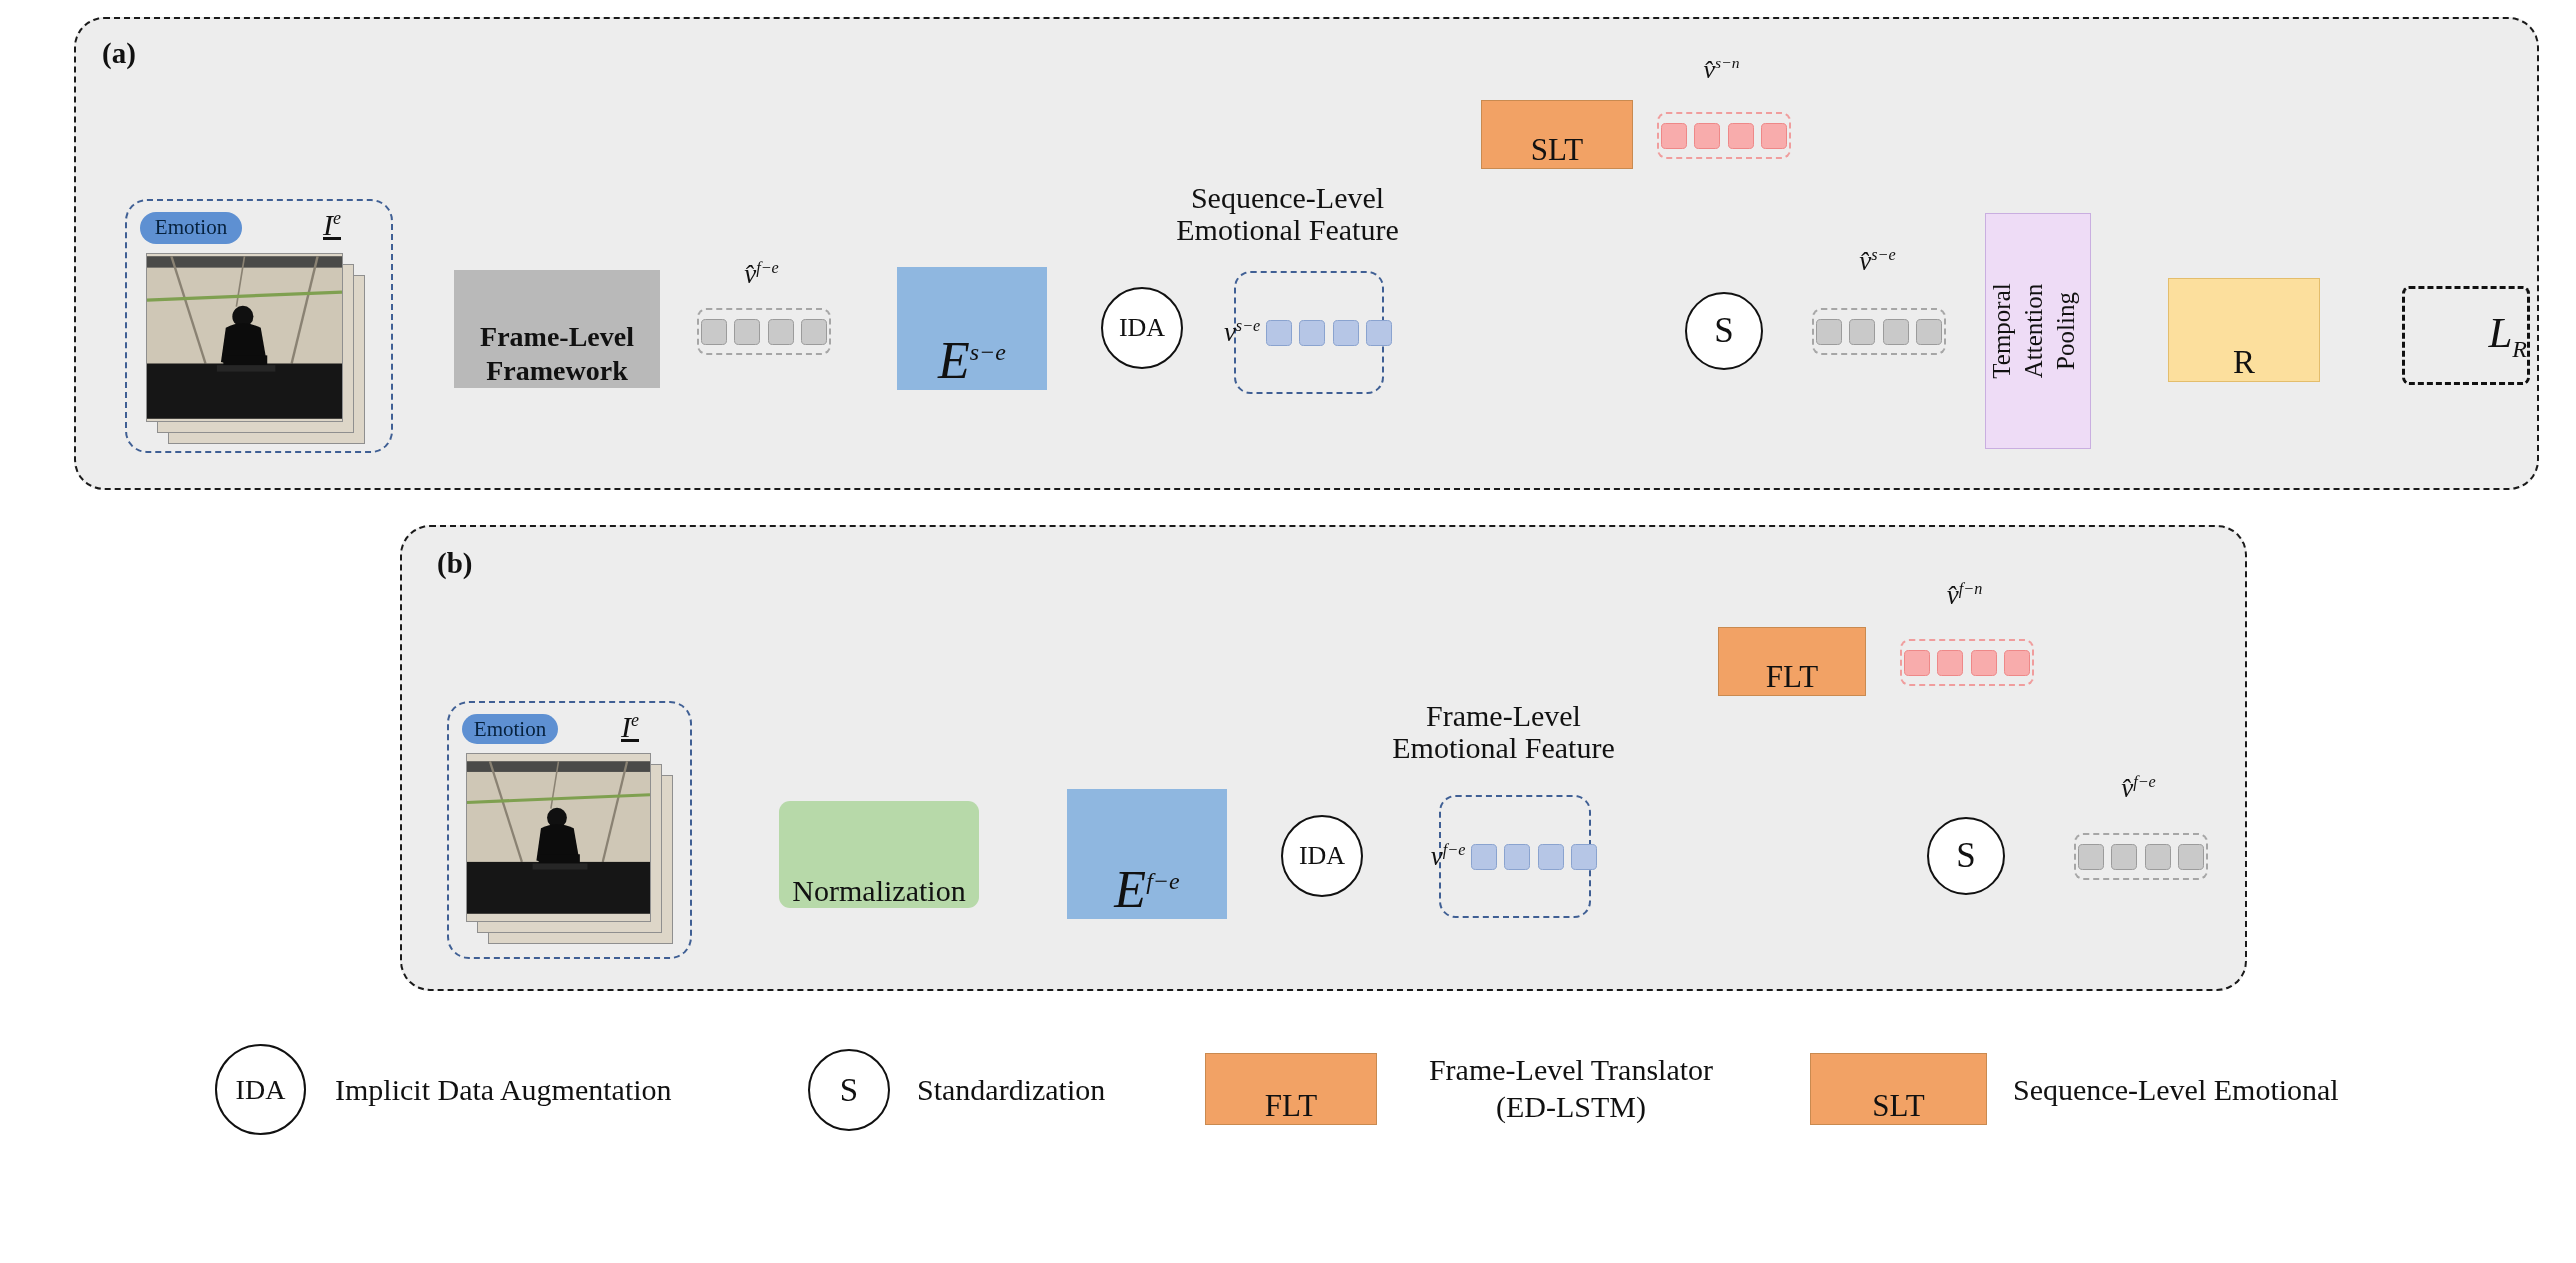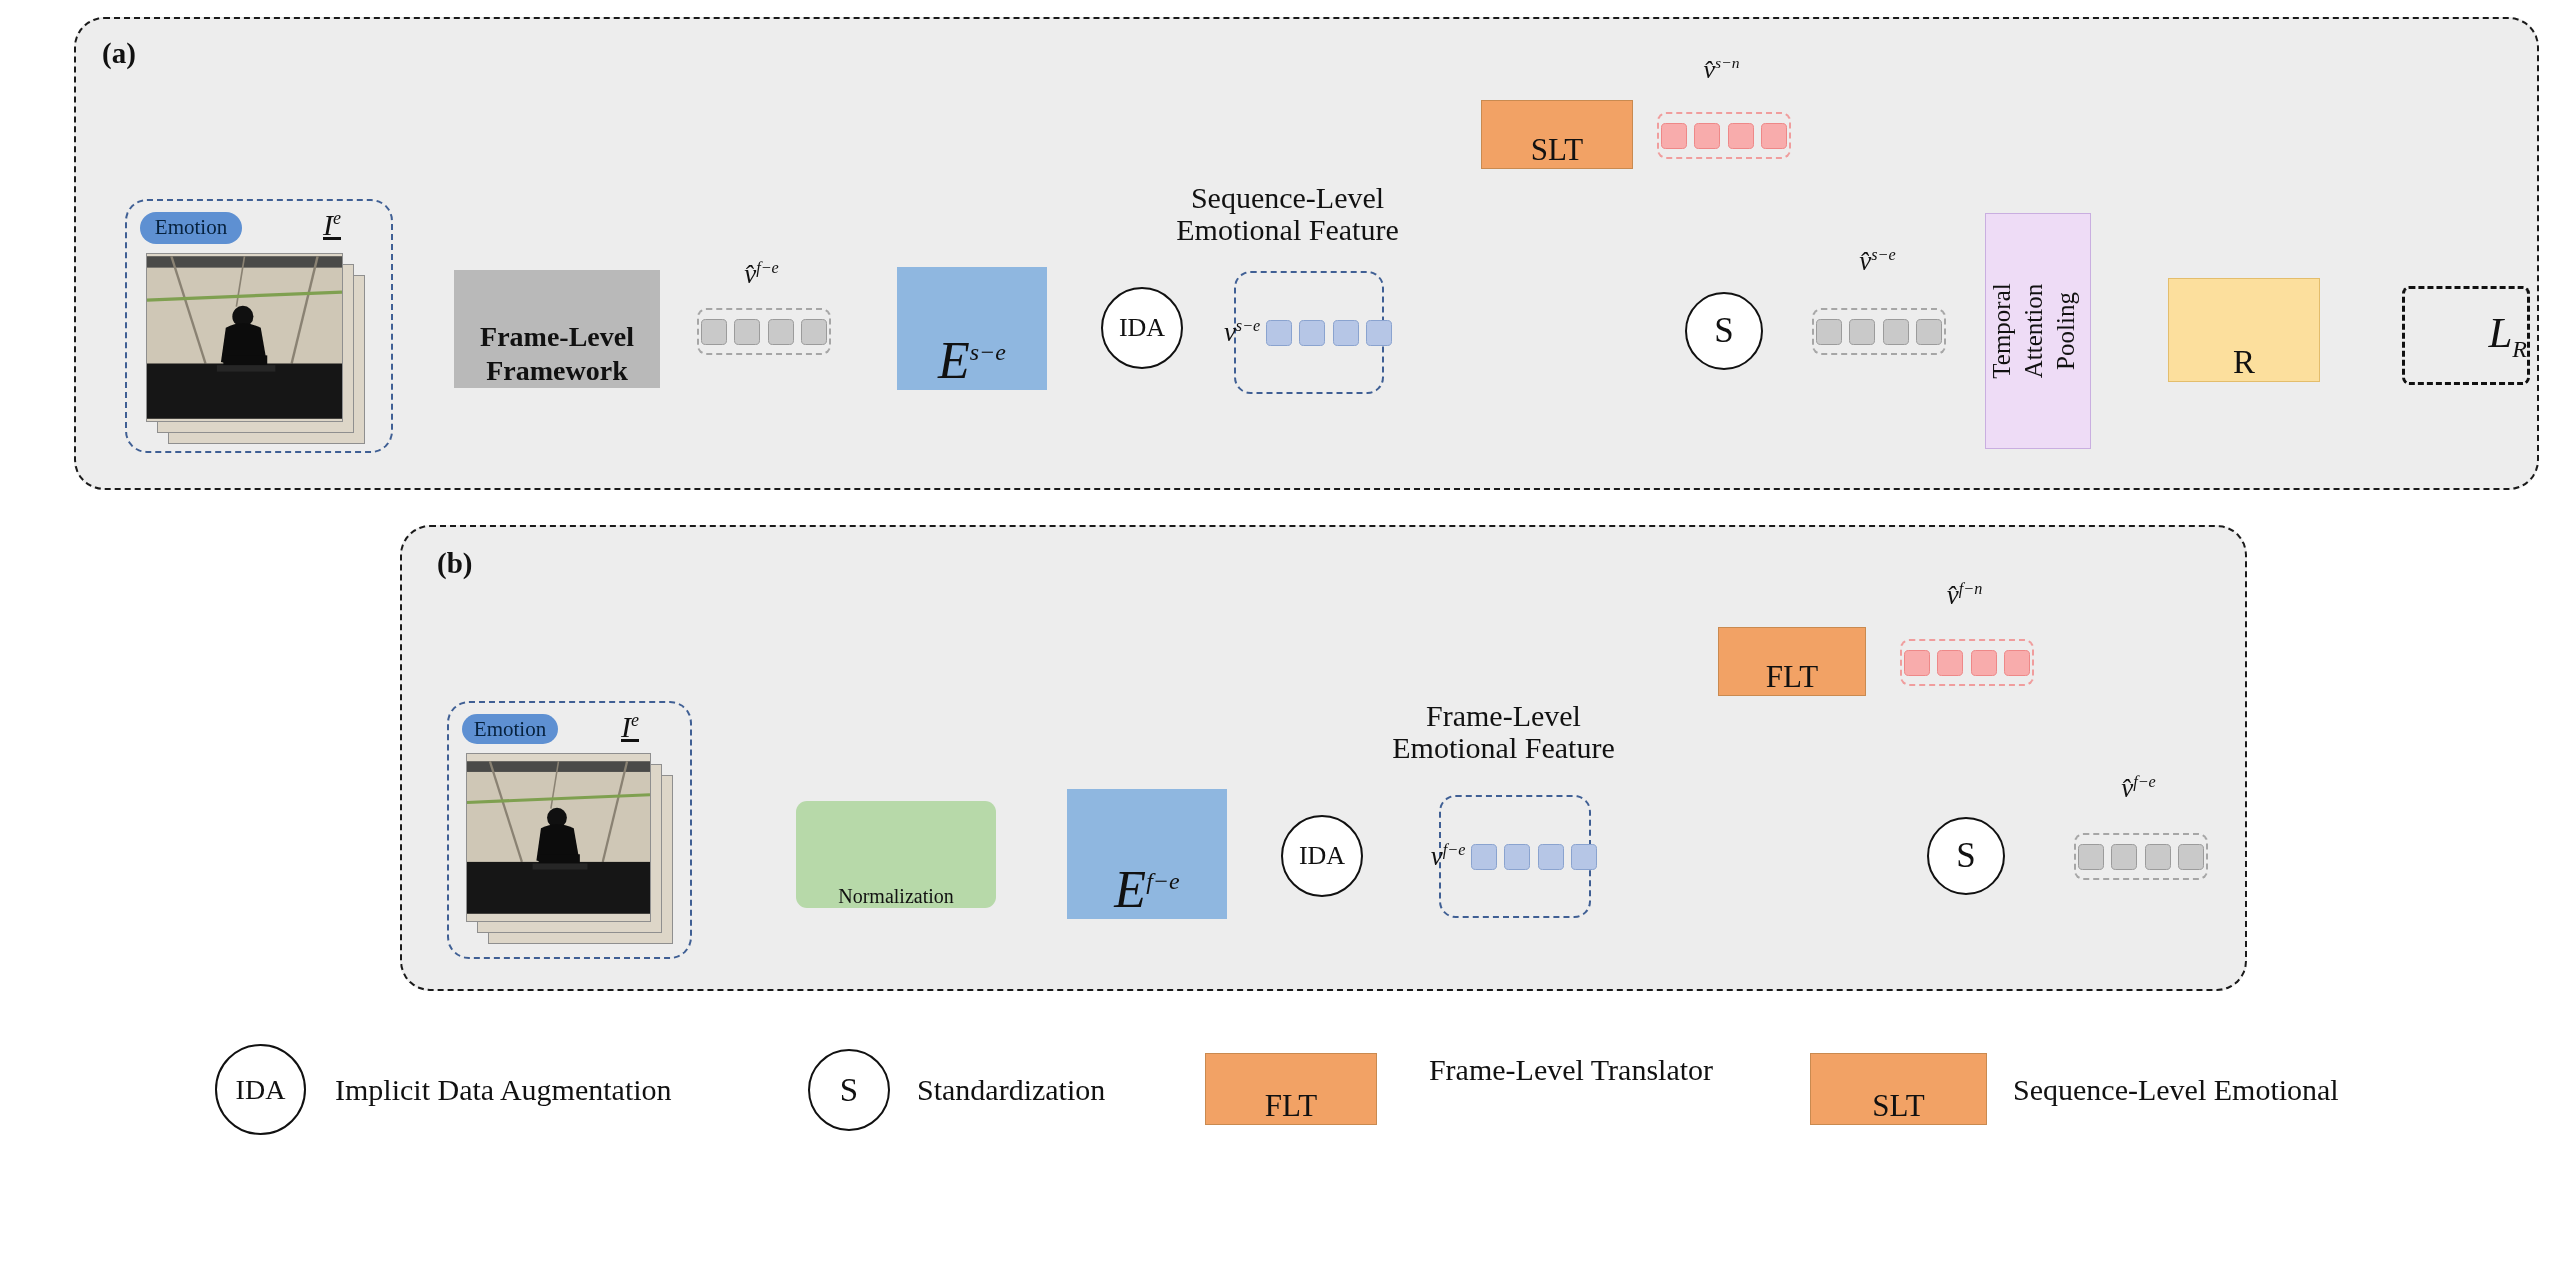--- a/index.html
+++ b/index.html
@@ -241,21 +241,21 @@
       <line x1="0" y1="54" x2="240" y2="44" stroke="#7fa050" stroke-width="4"></line>
       <rect y="132" width="240" height="68" fill="#161616"></rect>
       <circle cx="118" cy="74" r="13" fill="#101010"></circle>
       <path d="M97 88 q21 -11 43 0 l7 40 q-29 11 -56 2 z" fill="#0c0c0c"></path>
       <rect x="94" y="122" width="54" height="14" fill="#0c0c0c"></rect>
       <rect x="86" y="134" width="72" height="8" fill="#262626"></rect>
     </svg>
   </div>
 </div>
 
-<div class="node box-green" style="left:796px; top:801px; width:200px; height:107px; font-size:20px;">
+<div class="node box-green" style="left:779px; top:801px; width:200px; height:107px; font-size:30px;">
   <span>Normalization</span>
 </div>
 
 <div class="node box-blue" style="left:1067px; top:789px; width:160px; height:130px;">
   <span class="math" style="font-size:52px;"><span>E</span><sup style="font-size:24px;">f−e</sup></span>
 </div>
 
 <div class="circle" style="left:1281px; top:815px; width:78px; height:78px; font-size:26px;">
   <span>IDA</span>
 </div>
@@ -307,19 +307,20 @@
 <div class="circle" style="left:808px; top:1049px; width:78px; height:78px; font-size:33px;">
   <span>S</span>
 </div>
 <div class="legend-label" style="left:917px; top:1071px;">Standardization</div>
 
 <div class="node box-orange" style="left:1205px; top:1053px; width:170px; height:70px; font-size:31px;">
   <span>FLT</span>
 </div>
 <div class="legend-label" style="left:1395px; top:1051px; width:352px; text-align:center;">
   <span style="display:block">Frame-Level Translator</span>
+  <span style="display:block">(ED-LSTM)</span>
 </div>
 
 <div class="node box-orange" style="left:1810px; top:1053px; width:175px; height:70px; font-size:31px;">
   <span>SLT</span>
 </div>
 <div class="legend-label" style="left:2013px; top:1071px;">Sequence-Level Emotional</div>
 
 
 </body></html>

